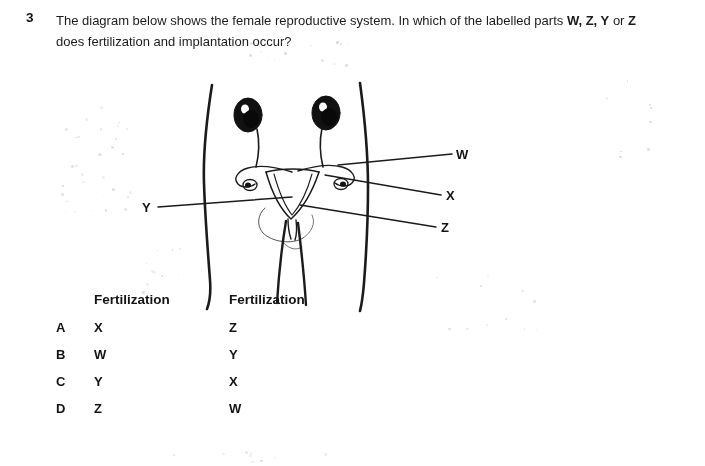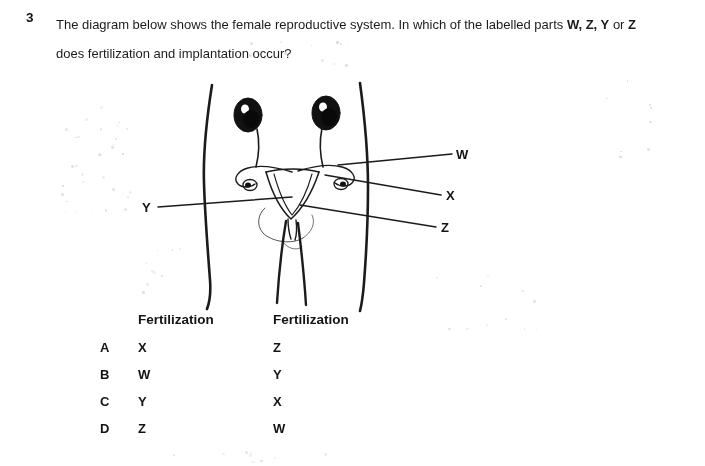--- a/index.html
+++ b/index.html
@@ -31,42 +31,41 @@
     font-size: 13.5px;
     font-weight: bold;
     color: #111;
   }
   #question-text {
     position: absolute;
     left: 56px;
     top: 10px;
     width: 610px;
     font-size: 13px;
-    line-height: 29px;
+    line-height: 21px;
     color: #1c1c1c;
   }
   #question-text .b { font-weight: bold; }
 
   
   #diagram {
     position: absolute;
     left: 60px;
     top: 75px;
     width: 500px;
     height: 245px;
   }
   #diagram svg { display: block; }
 
   
   #answer-table {
     position: absolute;
     left: 0;
-    top: 312px;
+    top: 292px;
     width: 420px;
-    padding-left: 44px;
   }
   .atable {
     border-collapse: collapse;
     margin-left: 56px;
     font-size: 13px;
   }
   .atable th, .atable td {
     text-align: left;
     font-weight: bold;
     padding: 0;

